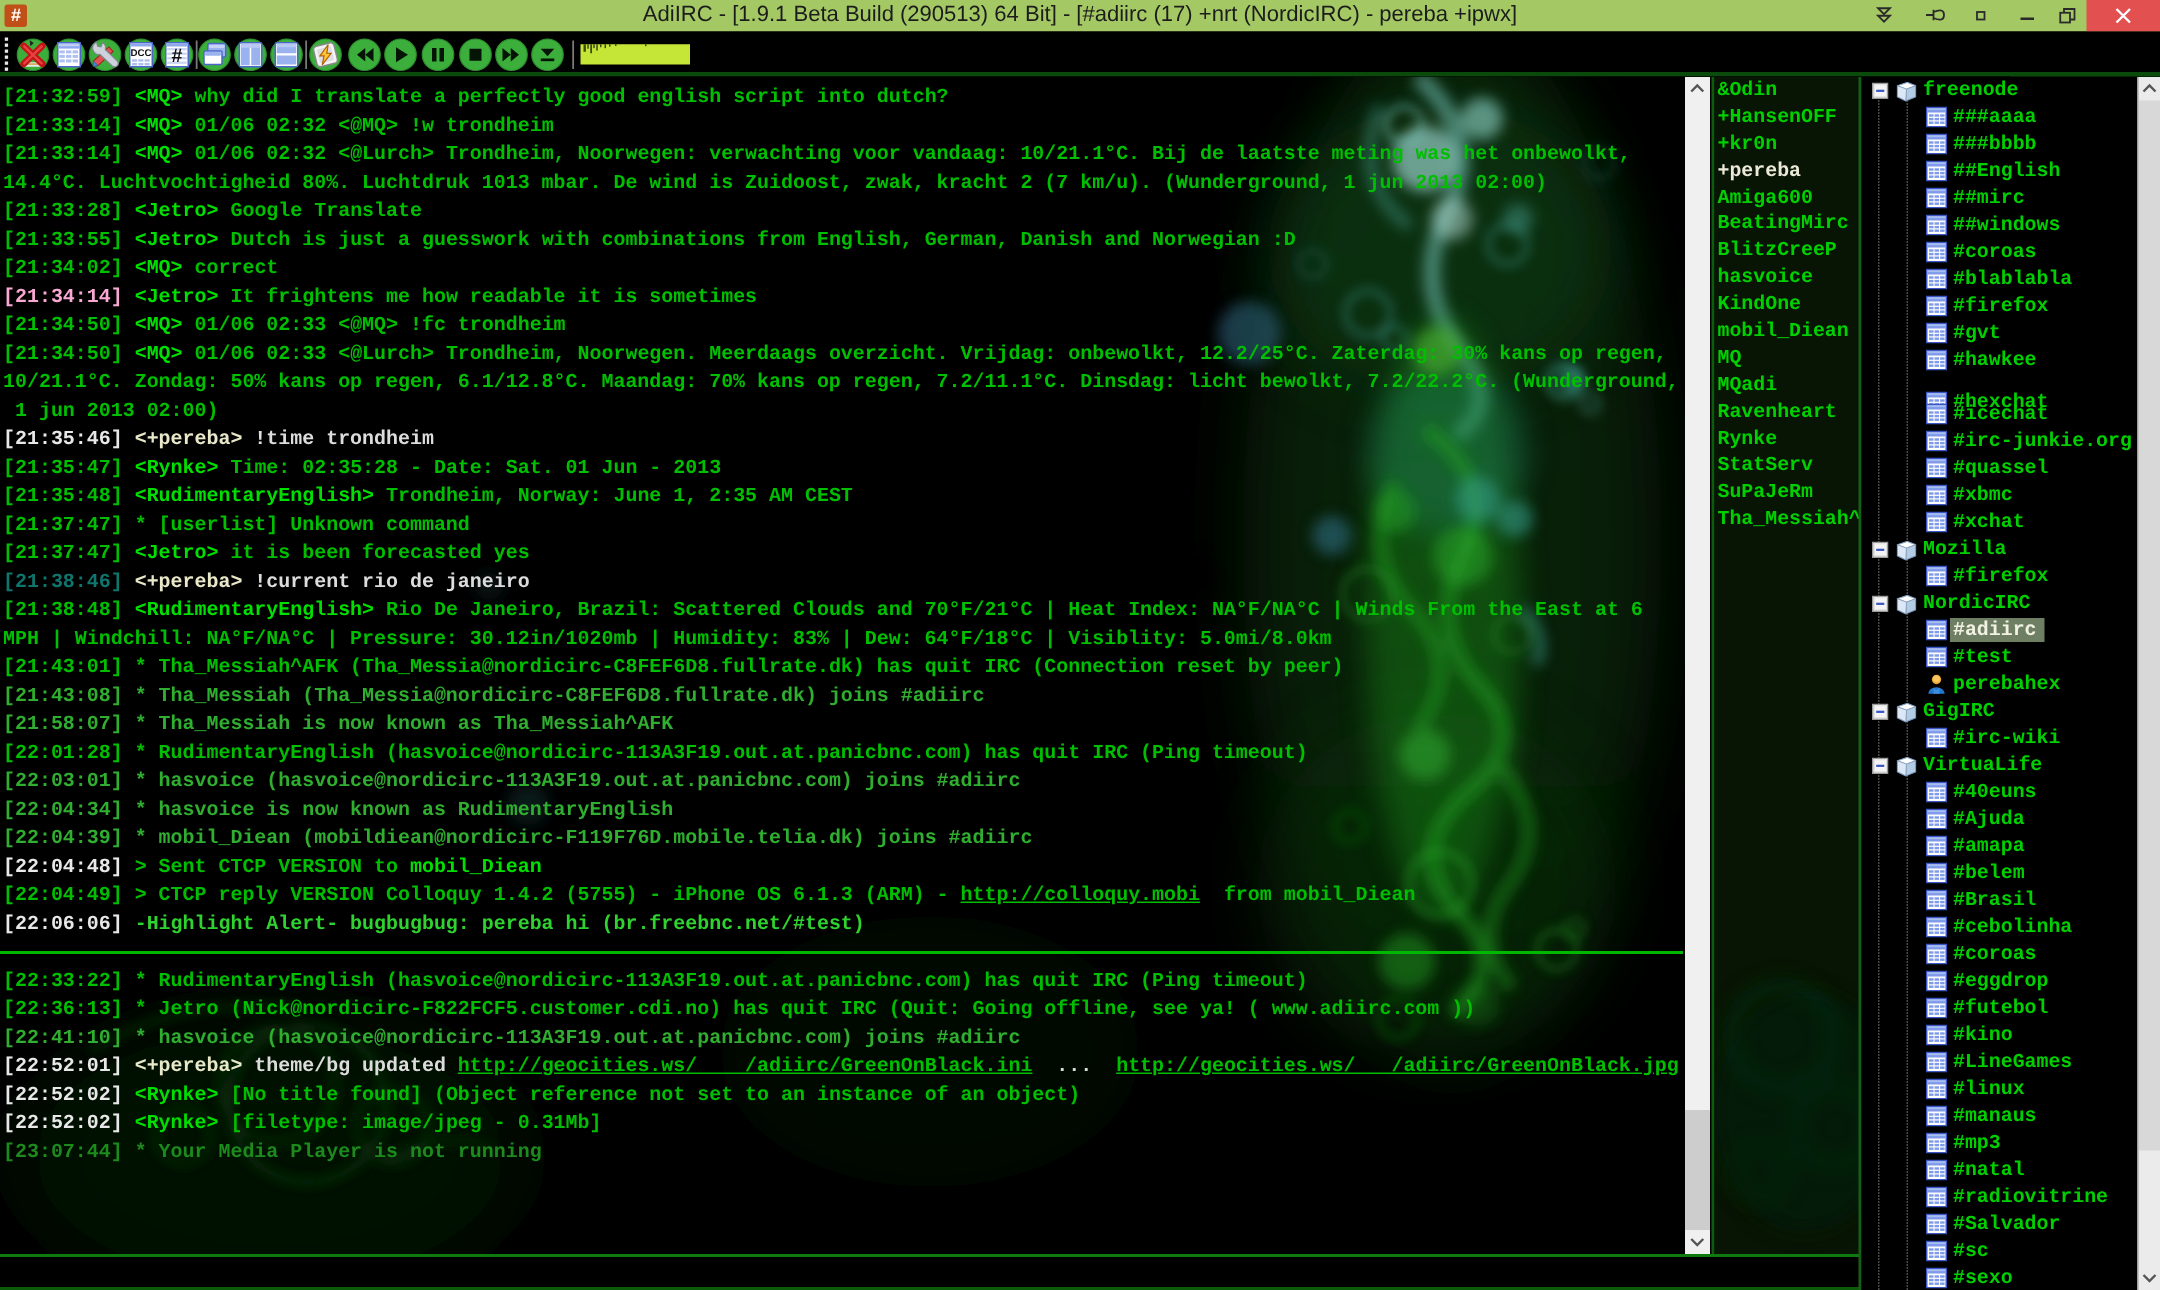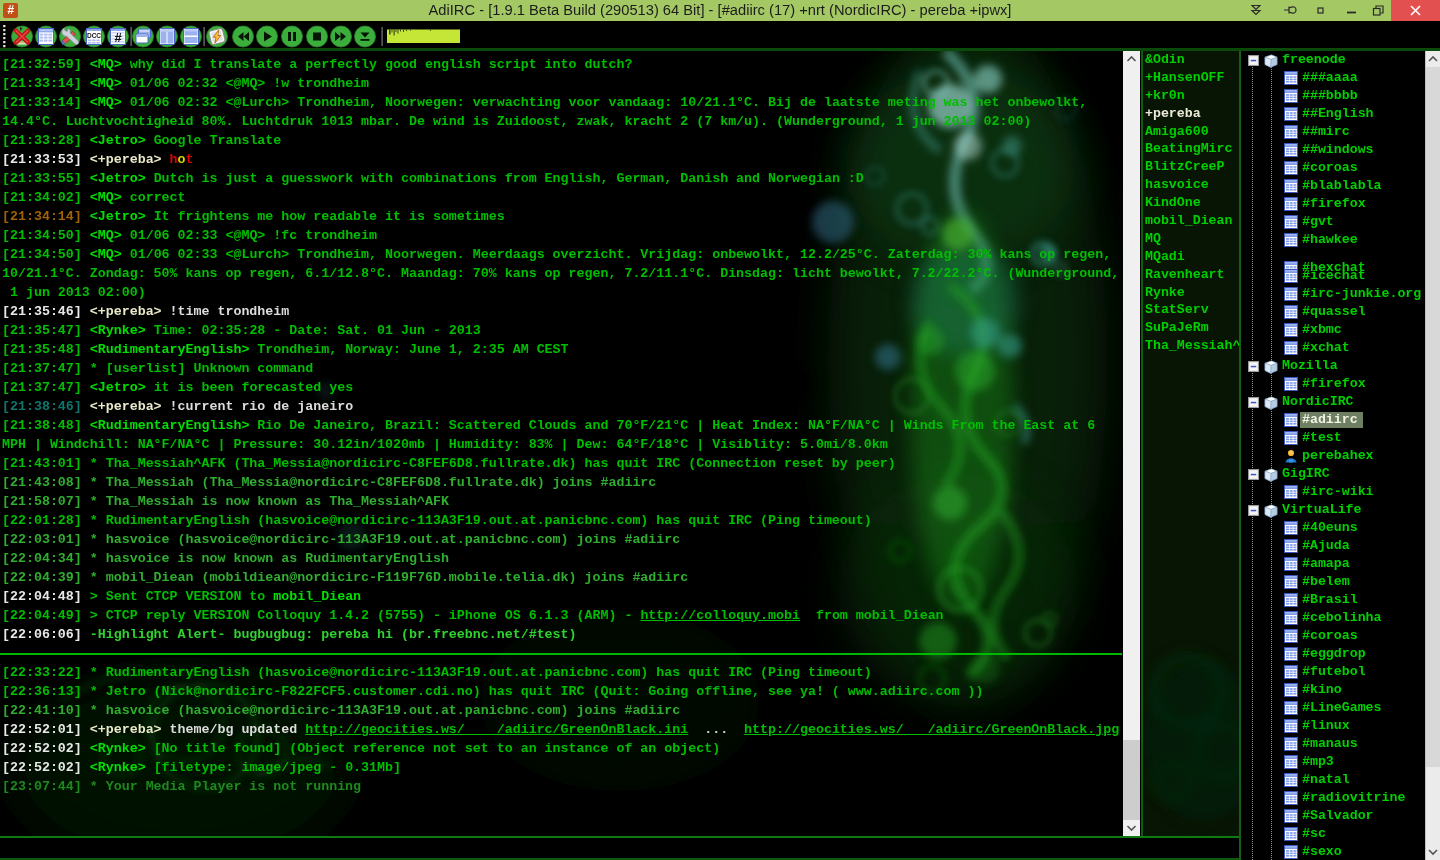--- a/index.html
+++ b/index.html
@@ -342,24 +342,23 @@
 <path d="M60 650 Q120 612 202 622" stroke-width="4"></path>
 <path d="M256 722 Q300 700 330 716" stroke-width="3.5"></path>
 </g>
 </svg>
 <div class="chatlines">
 <div class="cl"><span style="color:#00bf00">[21:32:59] </span><span style="color:#00e000">&lt;MQ&gt; </span>why did I translate a perfectly good english script into dutch?</div>
 <div class="cl"><span style="color:#00bf00">[21:33:14] </span><span style="color:#00e000">&lt;MQ&gt; </span>01/06 02:32 &lt;@MQ&gt; !w trondheim</div>
 <div class="cl"><span style="color:#00bf00">[21:33:14] </span><span style="color:#00e000">&lt;MQ&gt; </span>01/06 02:32 &lt;@Lurch&gt; Trondheim, Noorwegen: verwachting voor vandaag: 10/21.1°C. Bij de laatste meting was het onbewolkt,</div>
 <div class="cl">14.4°C. Luchtvochtigheid 80%. Luchtdruk 1013 mbar. De wind is Zuidoost, zwak, kracht 2 (7 km/u). (Wunderground, 1 jun 2013 02:00)</div>
 <div class="cl"><span style="color:#00bf00">[21:33:28] </span><span style="color:#00e000">&lt;Jetro&gt; </span>Google Translate</div>
-<div class="cl"><span style="color:#e8e8e8">[21:33:53] </span><span style="color:#e9e9c9">&lt;+pereba&gt; </span><span style="color:#e00000">h</span><span style="color:#d8d800">o</span><span style="color:#e00000">t</span></div>
 <div class="cl"><span style="color:#00bf00">[21:33:55] </span><span style="color:#00e000">&lt;Jetro&gt; </span>Dutch is just a guesswork with combinations from English, German, Danish and Norwegian :D</div>
 <div class="cl"><span style="color:#00bf00">[21:34:02] </span><span style="color:#00e000">&lt;MQ&gt; </span>correct</div>
-<div class="cl"><span style="color:#a16207">[21:34:14] </span><span style="color:#00e000">&lt;Jetro&gt; </span>It frightens me how readable it is sometimes</div>
+<div class="cl"><span style="color:#f9a8d4">[21:34:14] </span><span style="color:#00e000">&lt;Jetro&gt; </span>It frightens me how readable it is sometimes</div>
 <div class="cl"><span style="color:#00bf00">[21:34:50] </span><span style="color:#00e000">&lt;MQ&gt; </span>01/06 02:33 &lt;@MQ&gt; !fc trondheim</div>
 <div class="cl"><span style="color:#00bf00">[21:34:50] </span><span style="color:#00e000">&lt;MQ&gt; </span>01/06 02:33 &lt;@Lurch&gt; Trondheim, Noorwegen. Meerdaags overzicht. Vrijdag: onbewolkt, 12.2/25°C. Zaterdag: 30% kans op regen,</div>
 <div class="cl">10/21.1°C. Zondag: 50% kans op regen, 6.1/12.8°C. Maandag: 70% kans op regen, 7.2/11.1°C. Dinsdag: licht bewolkt, 7.2/22.2°C. (Wunderground,</div>
 <div class="cl"> 1 jun 2013 02:00)</div>
 <div class="cl"><span style="color:#e8e8e8">[21:35:46] </span><span style="color:#e9e9c9">&lt;+pereba&gt; </span><span style="color:#dcdcdc">!time trondheim</span></div>
 <div class="cl"><span style="color:#00bf00">[21:35:47] </span><span style="color:#00e000">&lt;Rynke&gt; </span>Time: 02:35:28 - Date: Sat. 01 Jun - 2013</div>
 <div class="cl"><span style="color:#00bf00">[21:35:48] </span><span style="color:#00e000">&lt;RudimentaryEnglish&gt; </span>Trondheim, Norway: June 1, 2:35 AM CEST</div>
 <div class="cl"><span style="color:#00bf00">[21:37:47] </span>* [userlist] Unknown command</div>
 <div class="cl"><span style="color:#00bf00">[21:37:47] </span><span style="color:#00e000">&lt;Jetro&gt; </span>it is been forecasted yes</div>
 <div class="cl"><span style="color:#0f766e">[21:38:46] </span><span style="color:#e9e9c9">&lt;+pereba&gt; </span><span style="color:#dcdcdc">!current rio de janeiro</span></div>

